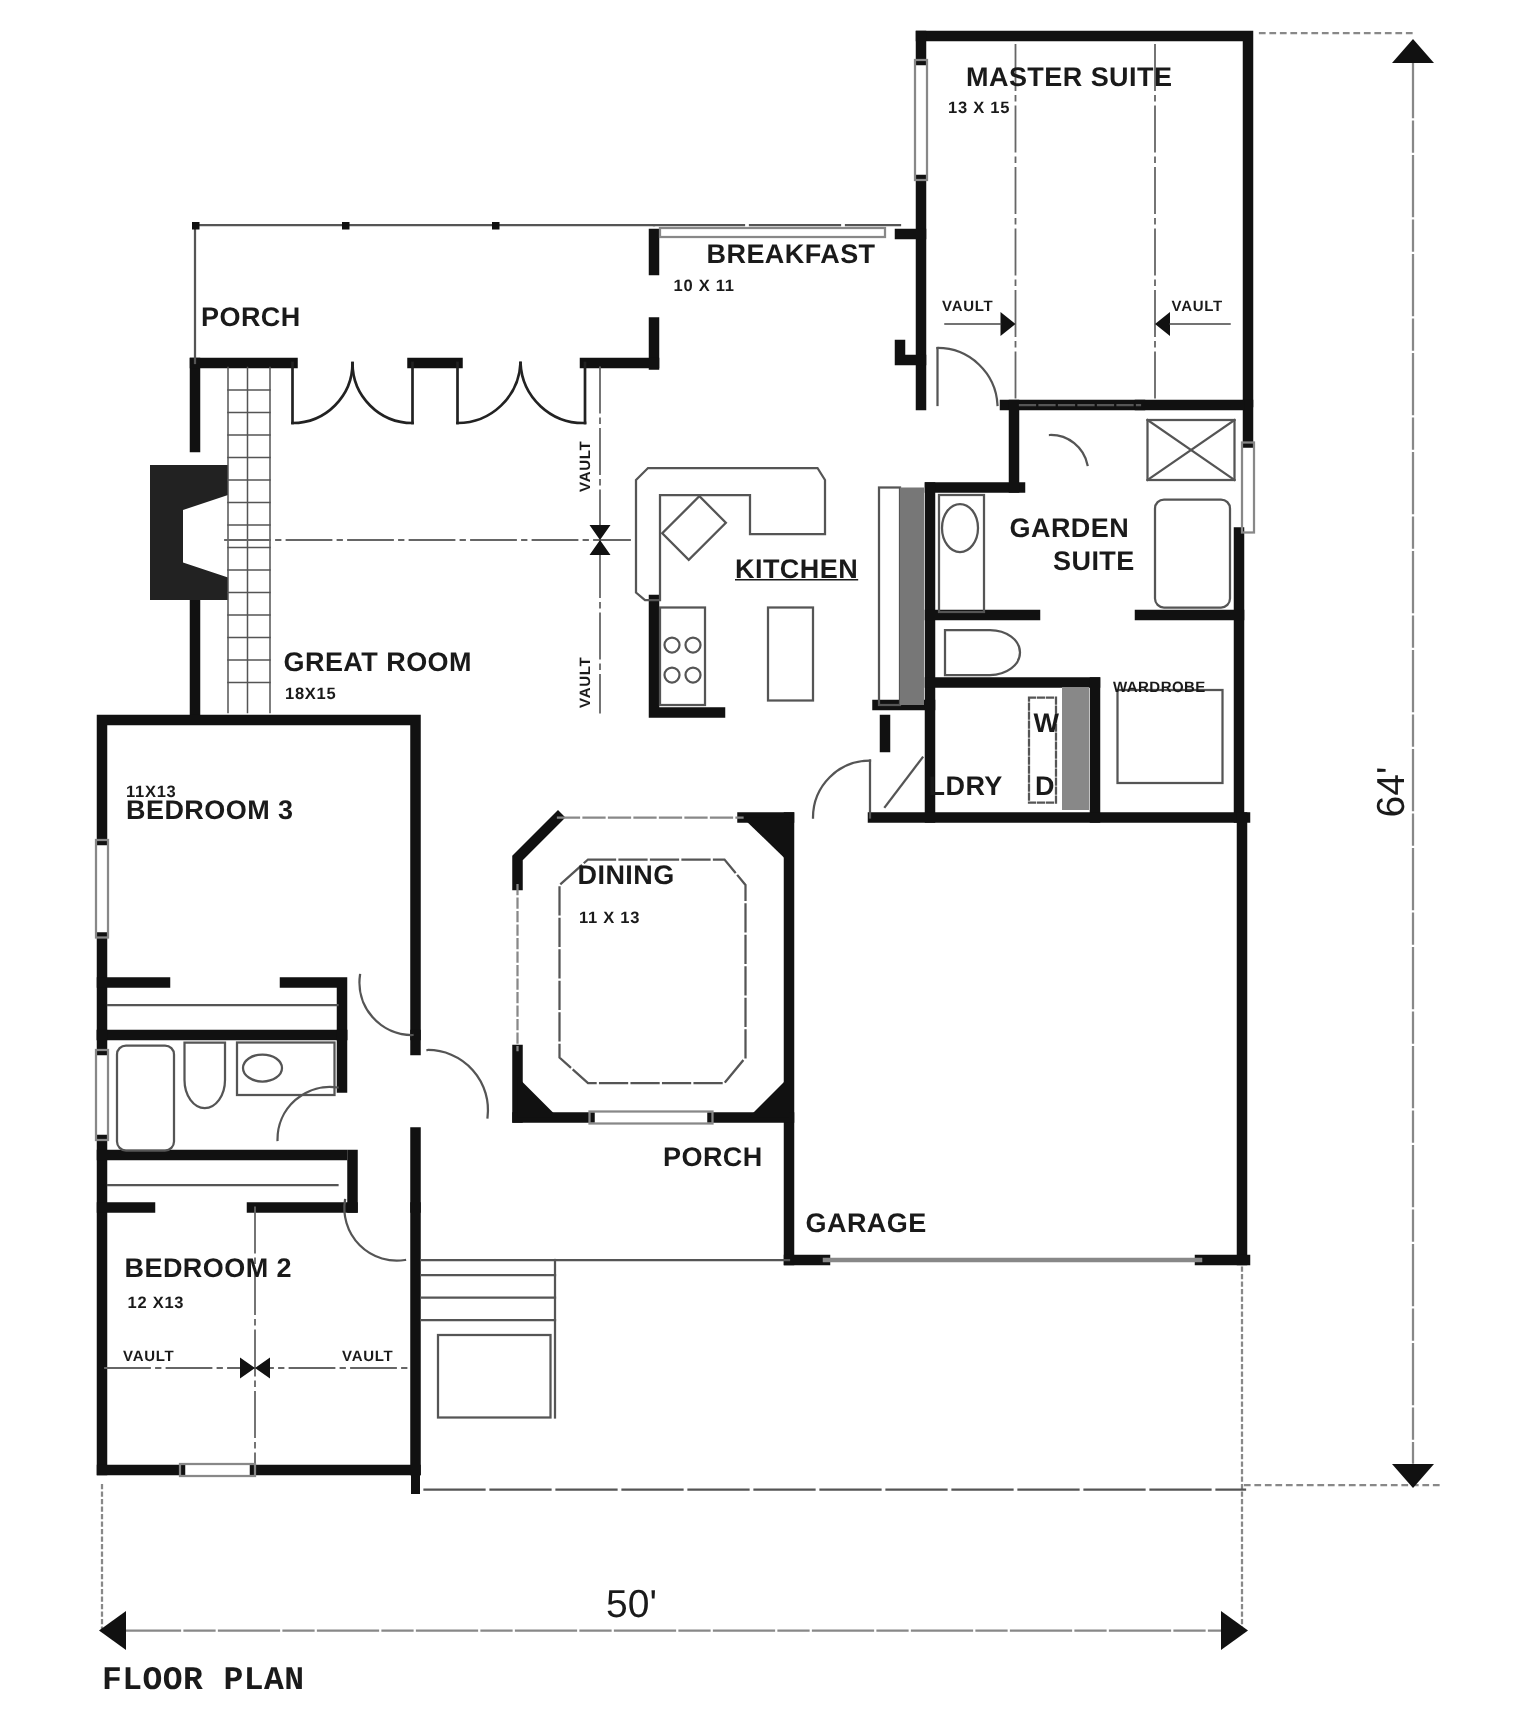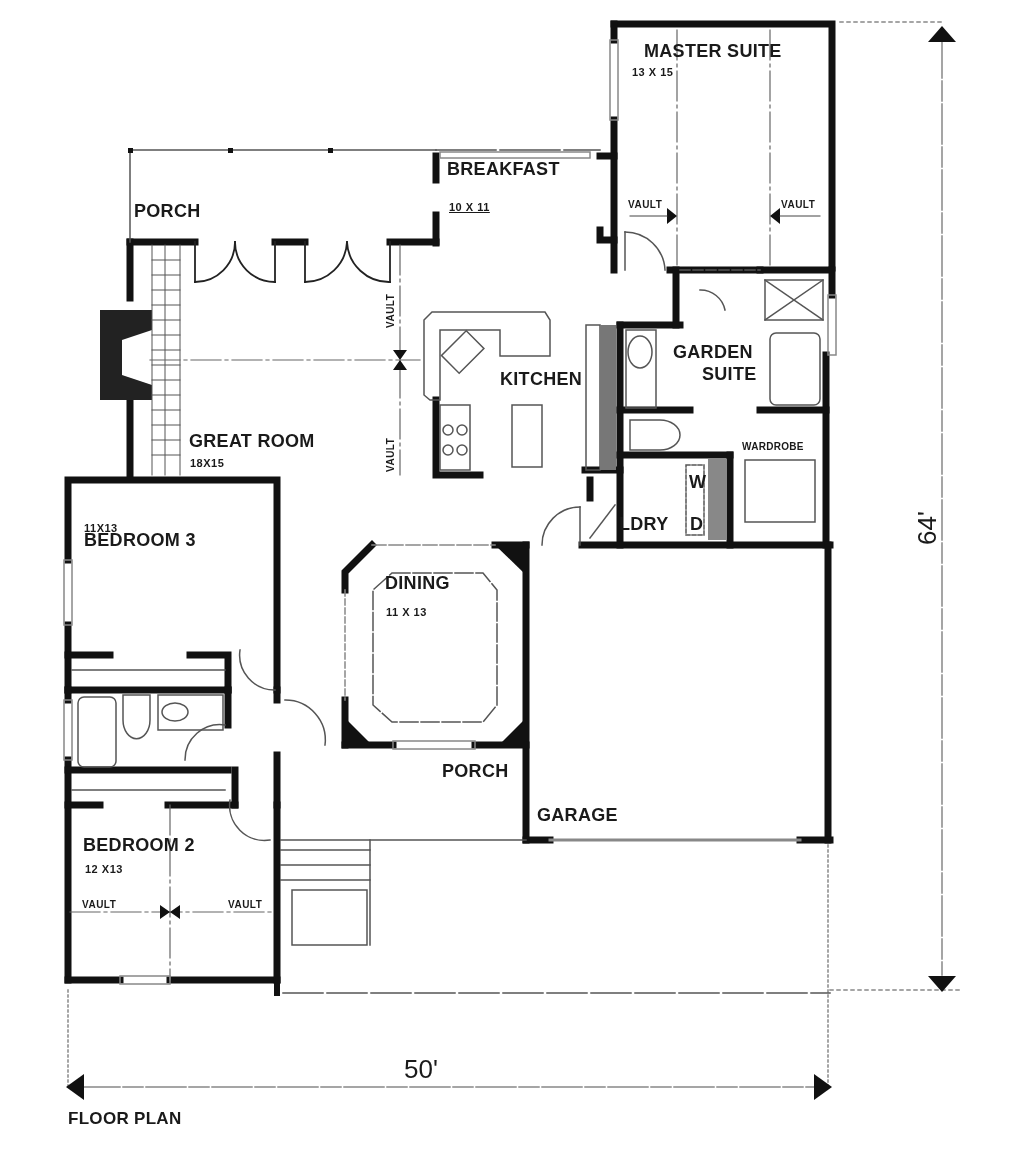--- a/index.html
+++ b/index.html
@@ -2,23 +2,23 @@
 <html><head>
 <meta charset="utf-8">
 <style>
   html, body { margin: 0; padding: 0; background: #ffffff; }
   body { width: 1024px; height: 1154px; position: relative; overflow: hidden; font-family: "Liberation Sans", sans-serif; color: #1a1a1a; }
   svg.plan { position: absolute; left: 0; top: 0; width: 1024px; height: 1154px; }
   .lbl { position: absolute; font-family: "Liberation Sans", sans-serif; font-weight: bold; color: #1a1a1a; white-space: nowrap; line-height: 1; }
   .room { font-size: 18px; letter-spacing: 0.3px; }
   .dim { font-size: 11px; font-weight: bold; letter-spacing: 0.5px; }
   .vault { font-size: 10px; letter-spacing: 0.5px; }
-  .small { font-size: 10px; letter-spacing: 0.3px; }
+  .small { font-size: 10px; letter-spacing: 0.3px; margin-top: 12px; }
   .big-dim { font-size: 26px; font-weight: normal; }
-  .title { font-size: 17px; font-weight: bold; letter-spacing: 0.3px; }
+  .title { font-size: 22px; font-weight: bold; letter-spacing: 0.3px; font-family: Liberation Mono, monospace; }
   .rot { transform-origin: left top; transform: rotate(-90deg); }
 </style>
 </head>
 <body>
 
 <svg class="plan" viewBox="0 0 1024 1154" xmlns="http://www.w3.org/2000/svg">
   <g fill="none" stroke="#111" stroke-linecap="square">
 
     <g stroke="#888" stroke-width="1.5">
       <line x1="68" y1="990" x2="68" y2="1090" stroke-dasharray="2 3"></line>
@@ -248,31 +248,31 @@
       <rect x="393" y="741" width="82" height="8"></rect>
     </g>
   </g>
 </svg>
 
 <div class="lbl room" style="left:628px;top:42px;margin-left:16px;">MASTER SUITE</div>
 <div class="lbl dim" style="left:632px;top:67px;">13 X 15</div>
 <div class="lbl vault" style="left:628px;top:200px;">VAULT</div>
 <div class="lbl vault" style="left:781px;top:200px;">VAULT</div>
 
-<div class="lbl room" style="left:447px;top:160px;">BREAKFAST</div>
-<div class="lbl dim" style="left:449px;top:202px;text-decoration:underline;">10 X 11</div>
+<div class="lbl room" style="left:471px;top:160px;">BREAKFAST</div>
+<div class="lbl dim" style="left:449px;top:186px;">10 X 11</div>
 
 <div class="lbl room" style="left:134px;top:202px;">PORCH</div>
 
 <div class="lbl room" style="left:189px;top:432px;">GREAT ROOM</div>
 <div class="lbl dim" style="left:190px;top:458px;">18X15</div>
 <div class="lbl vault rot" style="left:386px;top:328px;">VAULT</div>
 <div class="lbl vault rot" style="left:386px;top:472px;">VAULT</div>
 
-<div class="lbl room" style="left:500px;top:370px;">KITCHEN</div>
+<div class="lbl room" style="left:490px;top:370px;text-decoration:underline;">KITCHEN</div>
 
 <div class="lbl room" style="left:673px;top:343px;">GARDEN</div>
 <div class="lbl room" style="left:702px;top:365px;">SUITE</div>
 
 <div class="lbl small" style="left:742px;top:442px;">WARDROBE</div>
 
 <div class="lbl room" style="left:619px;top:515px;">LDRY</div>
 <div class="lbl room" style="left:689px;top:473px;">W</div>
 <div class="lbl room" style="left:690px;top:515px;">D</div>
 

